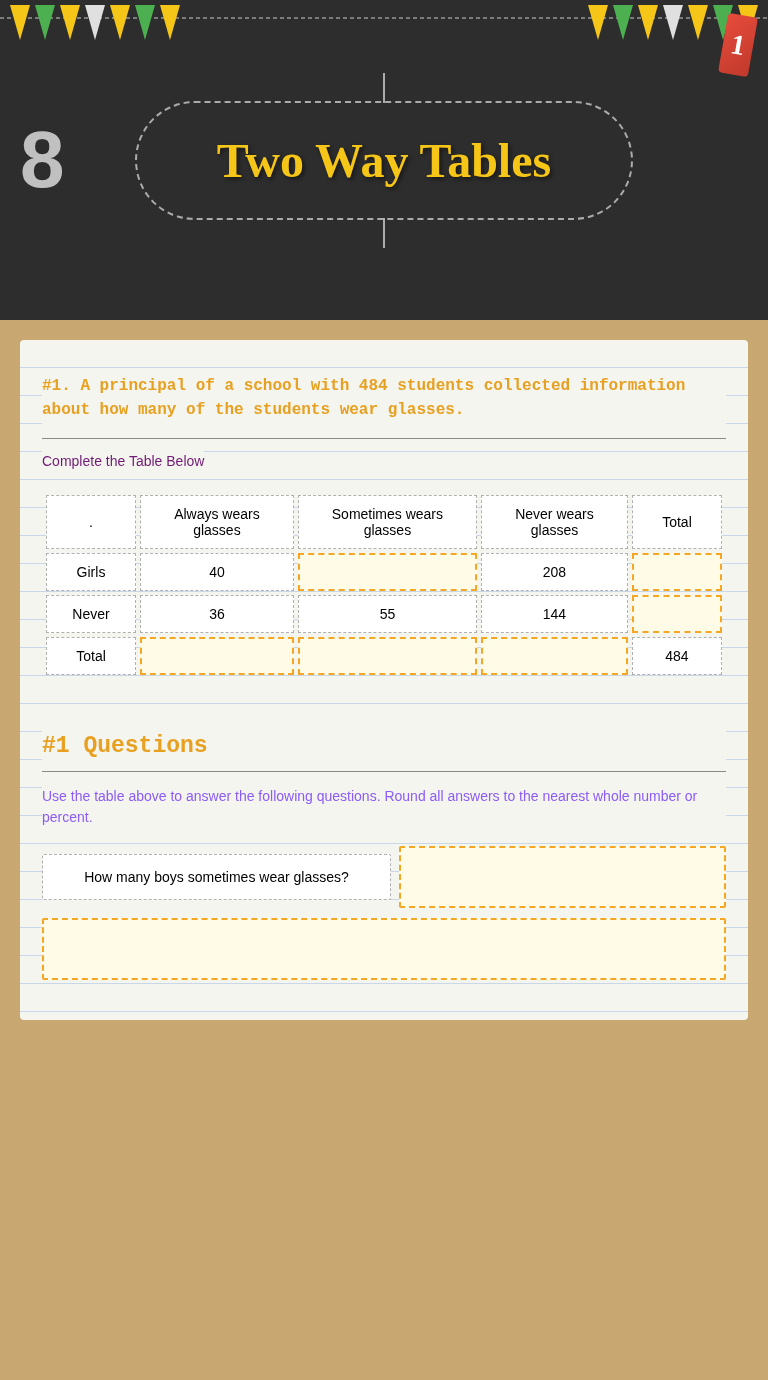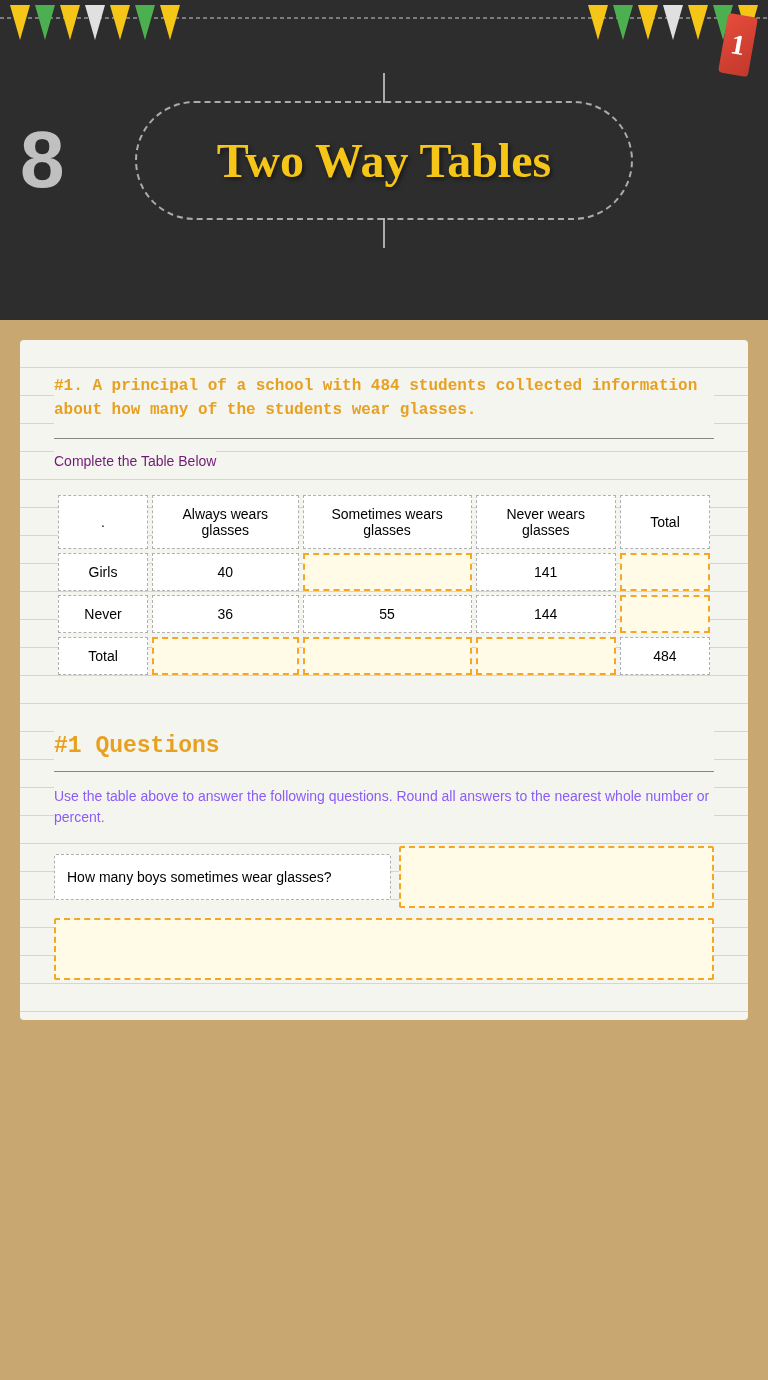--- a/index.html
+++ b/index.html
@@ -68,21 +68,21 @@
       width: 100%;
       min-height: 1060px;
       padding: 20px;
     }
 
     
     .paper-panel {
       background: #f5f5f0;
       border-radius: 4px;
       margin: 0 auto;
-      padding: 30px 34px;
+      padding: 30px 22px;
       width: 100%;
       position: relative;
       
       background-image: repeating-linear-gradient(
         transparent,
         transparent 27px,
         #c8d8e8 27px,
         #c8d8e8 28px
       );
       background-size: 100% 28px;
@@ -171,21 +171,21 @@
       margin-bottom: 10px;
       align-items: center;
     }
 
     .question-label {
       flex: 1;
       border: 1.5px dashed #b0b0b0;
       background: white;
       padding: 14px 12px;
       font-size: 14px;
-      text-align: left;
+      text-align: center;
       border-radius: 2px;
     }
 
     .answer-box {
       flex: 1;
       border: 2px dashed #f5a623;
       background: #fffbe6;
       height: 62px;
       border-radius: 2px;
     }
@@ -283,21 +283,21 @@
           <td>Never wears glasses</td>
           <td>Total</td>
         </tr>
       </thead>
       <tbody>
 
         <tr>
           <td>Girls</td>
           <td>40</td>
           <td class="cell-empty"></td>
-          <td>141</td>
+          <td>208</td>
           <td class="cell-empty"></td>
         </tr>
 
         <tr>
           <td>Never</td>
           <td>36</td>
           <td>55</td>
           <td>144</td>
           <td class="cell-empty"></td>
         </tr>

